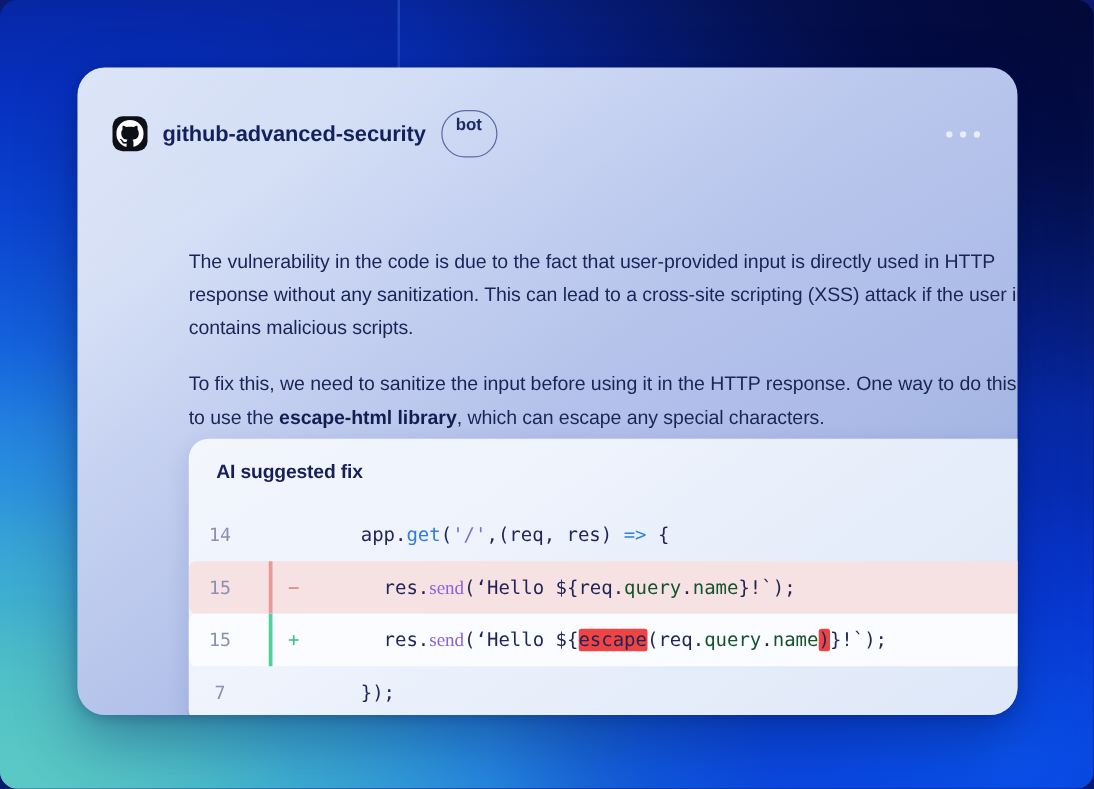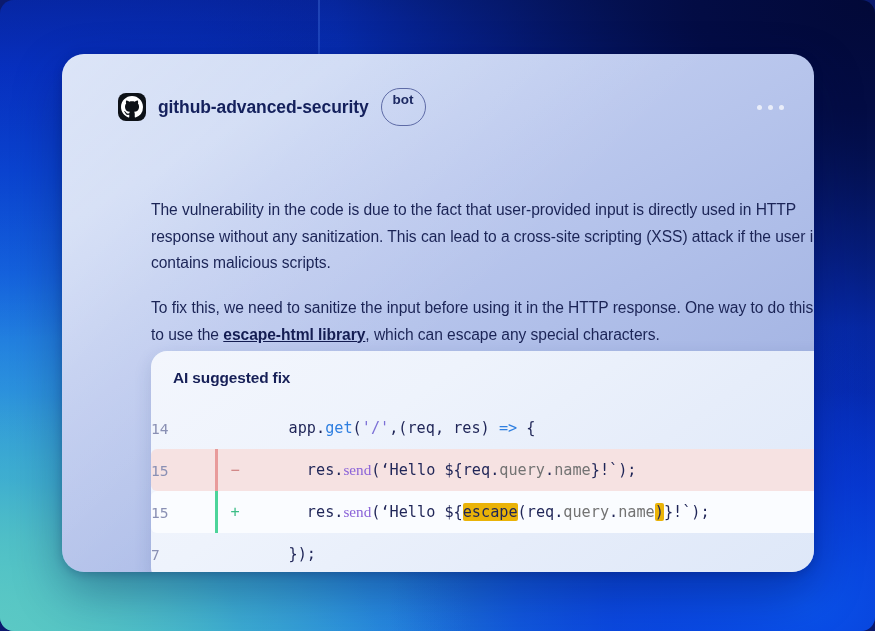--- a/index.html
+++ b/index.html
@@ -52,21 +52,21 @@
     background:linear-gradient(150deg, #c3d2f2 0%, #c9d6f3 18%, #bcc9ee 38%, #b0bfe9 58%, #a6b6e4 76%, #9fb0e1 100%);
     box-shadow:0 20px 48px rgba(2,14,70,.34), 0 2px 10px rgba(2,14,70,.22);
     overflow:hidden;
   }
   .card-sheen{
     position:absolute;inset:0;border-radius:22px;pointer-events:none;
     background:linear-gradient(135deg, rgba(255,255,255,.42) 0%, rgba(255,255,255,.14) 26%, rgba(255,255,255,0) 52%);
   }
 
   
-  .card-head{position:absolute;left:28px;top:36px;right:24px;height:34px;display:flex;align-items:center;margin-left:28px;}
+  .card-head{position:absolute;left:28px;top:36px;right:24px;height:34px;display:flex;align-items:center;}
   .gh-logo{
     width:28px;height:28px;border-radius:8px;background:#0d1117;
     display:flex;align-items:center;justify-content:center;flex:0 0 auto;
   }
   .gh-logo svg{width:22px;height:22px;display:block;}
   .gh-name{
     margin-left:12px;font-size:17.5px;font-weight:700;color:#14205c;letter-spacing:-.1px;white-space:nowrap;
   }
   .bot-badge{
     margin-left:12px;padding:2px 11px 16px;border:1.3px solid #5e6ba6;border-radius:999px;
@@ -75,21 +75,21 @@
   .dots{margin-left:auto;display:flex;gap:6px;align-items:center;padding-right:6px;}
   .dots i{width:5px;height:5px;border-radius:50%;background:rgba(255,255,255,.70);display:block;}
 
   
   .para{
     position:absolute;left:89px;width:694px;
     font-size:15.6px;line-height:26.5px;color:#1b2456;letter-spacing:-.05px;
   }
   #p1{top:143px;}
   #p2{top:241px;}
-  .para b{font-weight:700;color:#141d52;text-decoration:underline;}
+  .para b{font-weight:700;color:#141d52;}
 
   
   .code-panel{
     position:absolute;left:89px;top:297px;width:695px;height:232px;
     border-radius:16px;
     background:linear-gradient(145deg,#f3f6fd 0%,#eef3fc 32%,#e6edfa 62%,#dde7f8 100%);
     box-shadow:0 6px 18px rgba(20,40,110,.14);
     overflow:hidden;
   }
   .code-title{
@@ -98,37 +98,37 @@
   .code-body{position:absolute;left:0;top:56px;right:0;}
 
   .row{
     position:relative;display:flex;align-items:center;height:42px;
     font-family:"DejaVu Sans Mono","Liberation Mono",monospace;
     font-size:15.2px;
   }
   .row.del{background:#f6e2e2;border-radius:6px 10px 10px 6px;margin-right:18px;}
   .row.add{background:#fafcff;border-radius:6px 10px 10px 6px;margin-right:18px;}
   .row .ln{
-    width:50px;flex:0 0 50px;text-align:left;color:#8a90b4;font-size:14.6px;
+    width:50px;flex:0 0 50px;text-align:center;color:#8a90b4;font-size:14.6px;
   }
   .row .bar{width:3px;height:42px;flex:0 0 3px;margin-left:14px;background:transparent;}
   .row.del .bar{background:#e89a9a;}
   .row.add .bar{background:#4cd49a;}
   .row .sign{width:34px;flex:0 0 34px;text-align:center;font-size:15.2px;}
   .row.del .sign{color:#d08585;}
   .row.add .sign{color:#3bbd86;}
   .row .code{white-space:pre;color:#1f2557;}
 
   
   .c-fn{color:#2f7fe0;margin-top:14px;}
-  .c-prop{color:#737373;}
+  .c-prop{color:#14532d;}
   .c-str{color:#7b6fd6;}
   .c-send{color:#8b63d8;font-family:Liberation Serif, serif;}
   .c-arrow{color:#2f7fe0;}
-  .hl{background:#eab308;border-radius:2px;margin-top:40px;}
+  .hl{background:#ef4444;border-radius:2px;margin-top:40px;}
 </style>
 </head>
 <body>
 
 <div id="stage">
 
   <div class="bg-base"></div>
   <div class="bg-dark"></div>
   <div class="bg-band"></div>
   <div class="bg-band2"></div>

